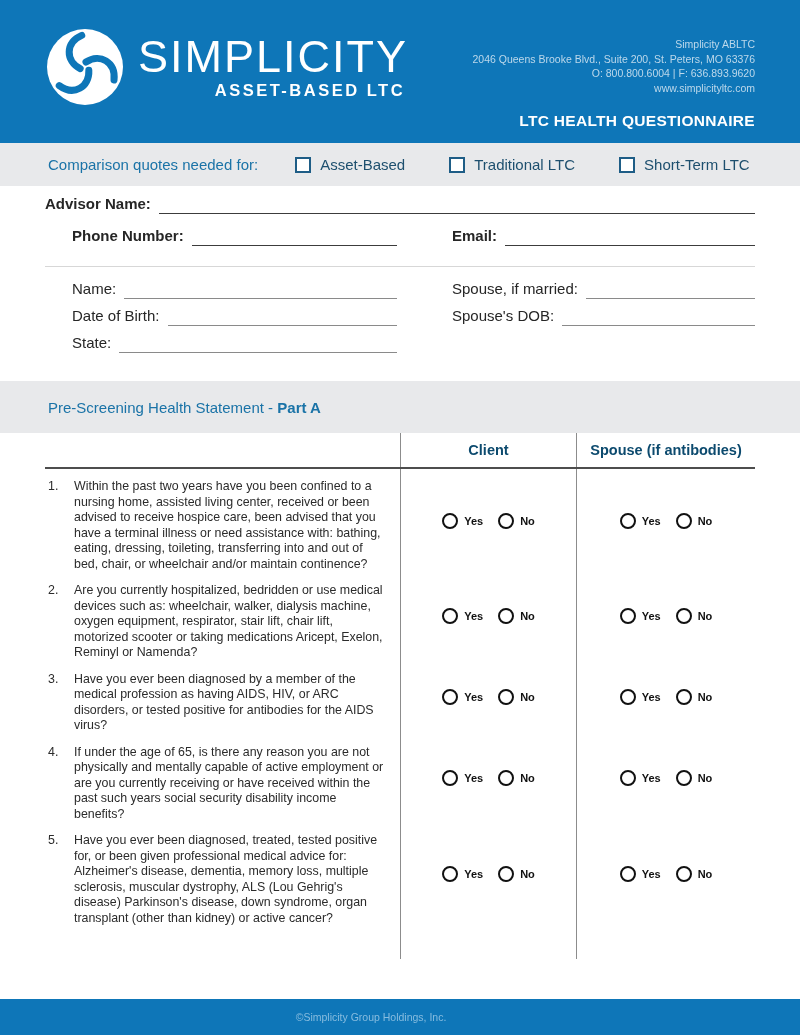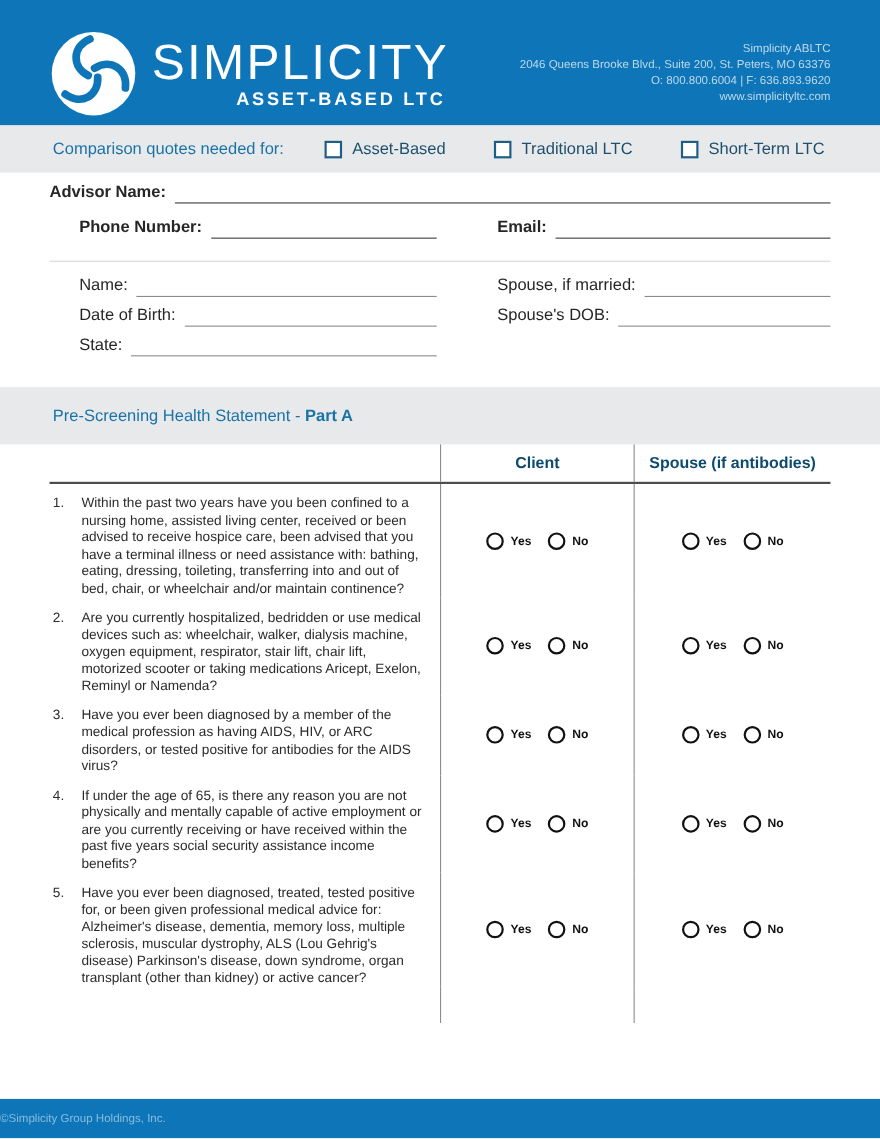--- a/index.html
+++ b/index.html
@@ -1,21 +1,21 @@
 <!DOCTYPE html>
 <html><head>
 <meta charset="utf-8">
 <style>
   * { margin:0; padding:0; box-sizing:border-box; }
   html,body { width:800px; background:#fff; }
   body { font-family:"Liberation Sans", sans-serif; color:#262626; }
   .page { width:800px; height:1035px; display:flex; flex-direction:column; background:#fff; overflow:hidden; }
 
   
-  .header { height:114px; background:#0e76b8; display:flex; justify-content:space-between; padding:0 45px; flex-shrink:0; }
+  .header { height:143px; background:#0e76b8; display:flex; justify-content:space-between; padding:0 45px; flex-shrink:0; }
   .logo-block { display:flex; align-items:center; gap:13px; margin-top:24px; height:86px; }
   .logo-text { display:flex; flex-direction:column; }
   .logo-title { color:#fff; font-size:45px; font-weight:400; letter-spacing:2px; line-height:44px; }
   .logo-sub { color:#fff; font-size:16.5px; font-weight:bold; letter-spacing:2.5px; text-align:right; padding-right:3px; margin-top:2px; }
   .header-right { text-align:right; margin-top:37px; }
   .contact-line { color:#bcd8eb; font-size:10.5px; line-height:14.5px; }
   .form-title { color:#ffffff; font-size:15.5px; font-weight:bold; margin-top:17px; letter-spacing:0.3px; }
 
   
   .compare-bar { height:43px; background:#e8e9eb; display:flex; align-items:center; padding-left:48px; flex-shrink:0; }
@@ -58,21 +58,21 @@
   .q-text { flex:1; }
   .filler-row { height:33px; }
 
   .yn-wrap { display:flex; align-items:center; }
   .yn { display:flex; align-items:center; }
   .yn + .yn { margin-left:15px; }
   .radio { width:16px; height:16px; border:2px solid #111; border-radius:50%; background:#fff; flex-shrink:0; cursor:pointer; }
   .yn-label { font-size:11px; font-weight:bold; color:#111; margin-left:6px; }
 
   
-  .footer { margin-top:auto; height:36px; background:#0e76b8; display:flex; align-items:center; justify-content:flex-start; padding-right:58px; flex-shrink:0; }
+  .footer { margin-top:auto; height:36px; background:#0e76b8; display:flex; align-items:center; justify-content:center; padding-right:58px; flex-shrink:0; }
   .footer-text { color:#87bcdf; font-size:10.5px; }
 </style>
 </head>
 <body>
 
 <div class="page">
 
   <div class="header">
     <div class="logo-block">
       <svg width="80" height="80" viewBox="-40 -40 80 80">
@@ -264,21 +264,21 @@
           <span class="radio"></span>
           <span class="yn-label">No</span>
         </span>
       </span>
     </div>
   </div>
 
   <div class="qrow">
     <div class="q-cell">
       <span class="q-num">4.</span>
-      <span class="q-text">If under the age of 65, is there any reason you are not physically and mentally capable of active employment or are you currently receiving or have received within the past five years social security assistance income benefits?</span>
+      <span class="q-text">If under the age of 65, is there any reason you are not physically and mentally capable of active employment or are you currently receiving or have received within the past such years social security disability income benefits?</span>
     </div>
     <div class="c-cell">
       <span class="yn-wrap">
         <span class="yn">
           <span class="radio"></span>
           <span class="yn-label">Yes</span>
         </span>
         <span class="yn">
           <span class="radio"></span>
           <span class="yn-label">No</span>

